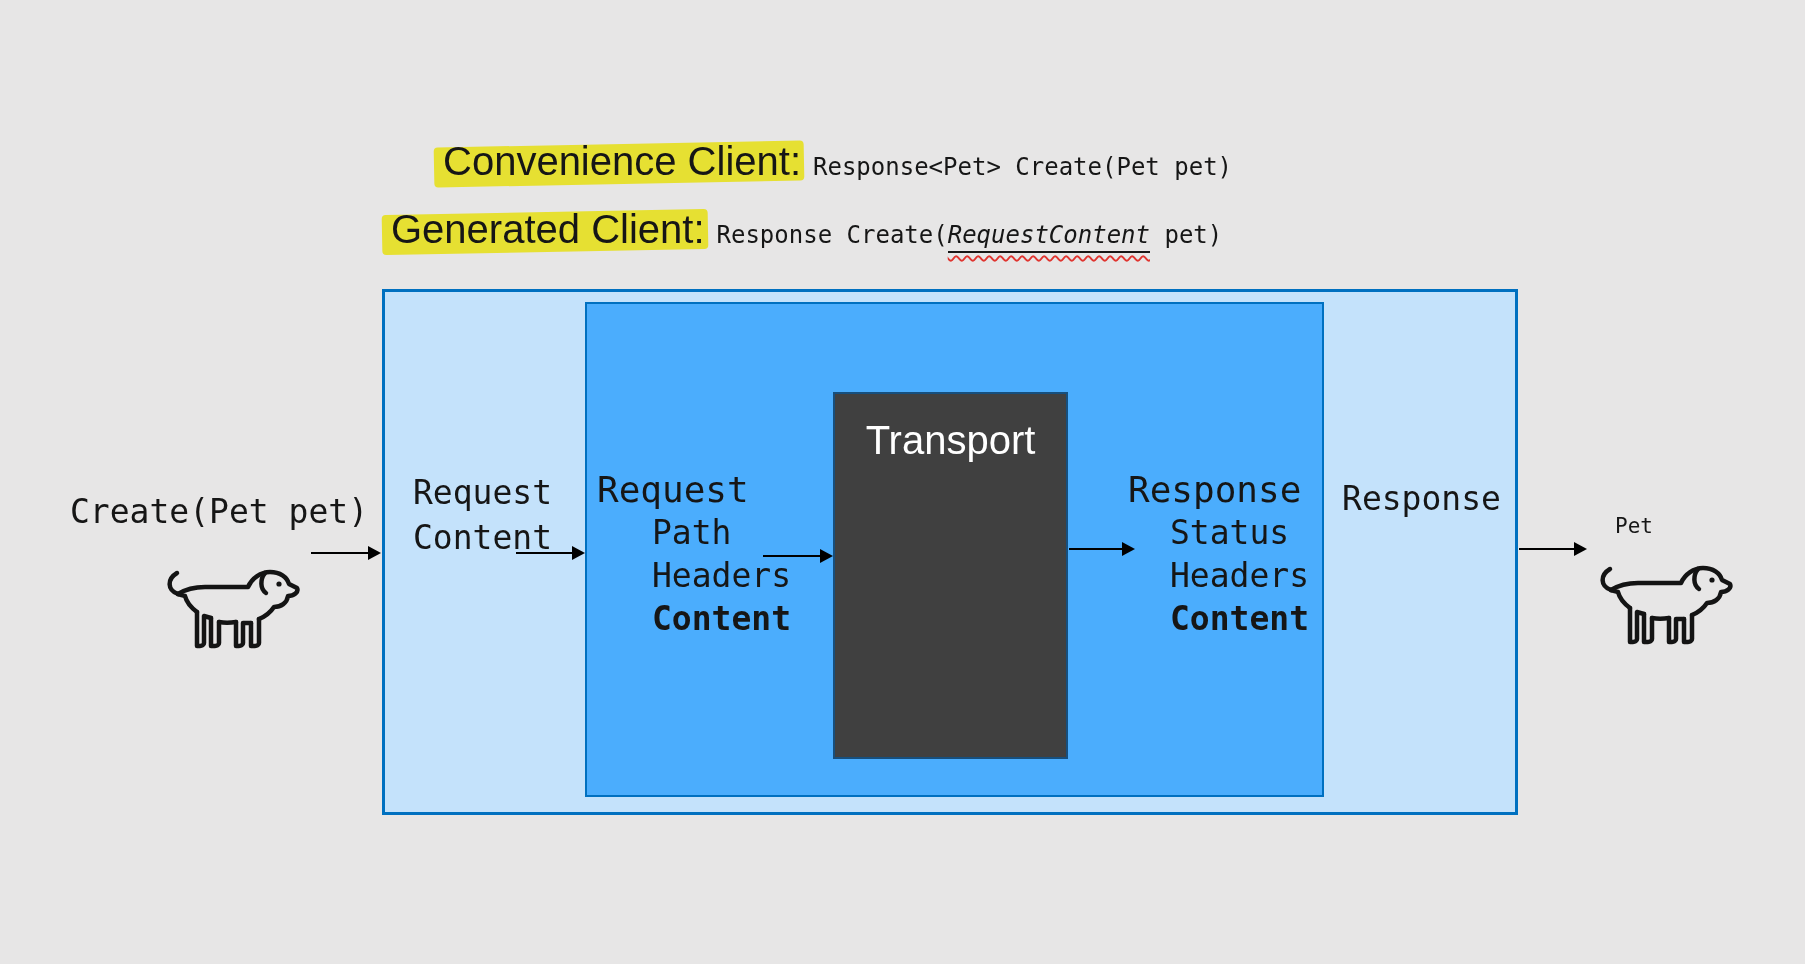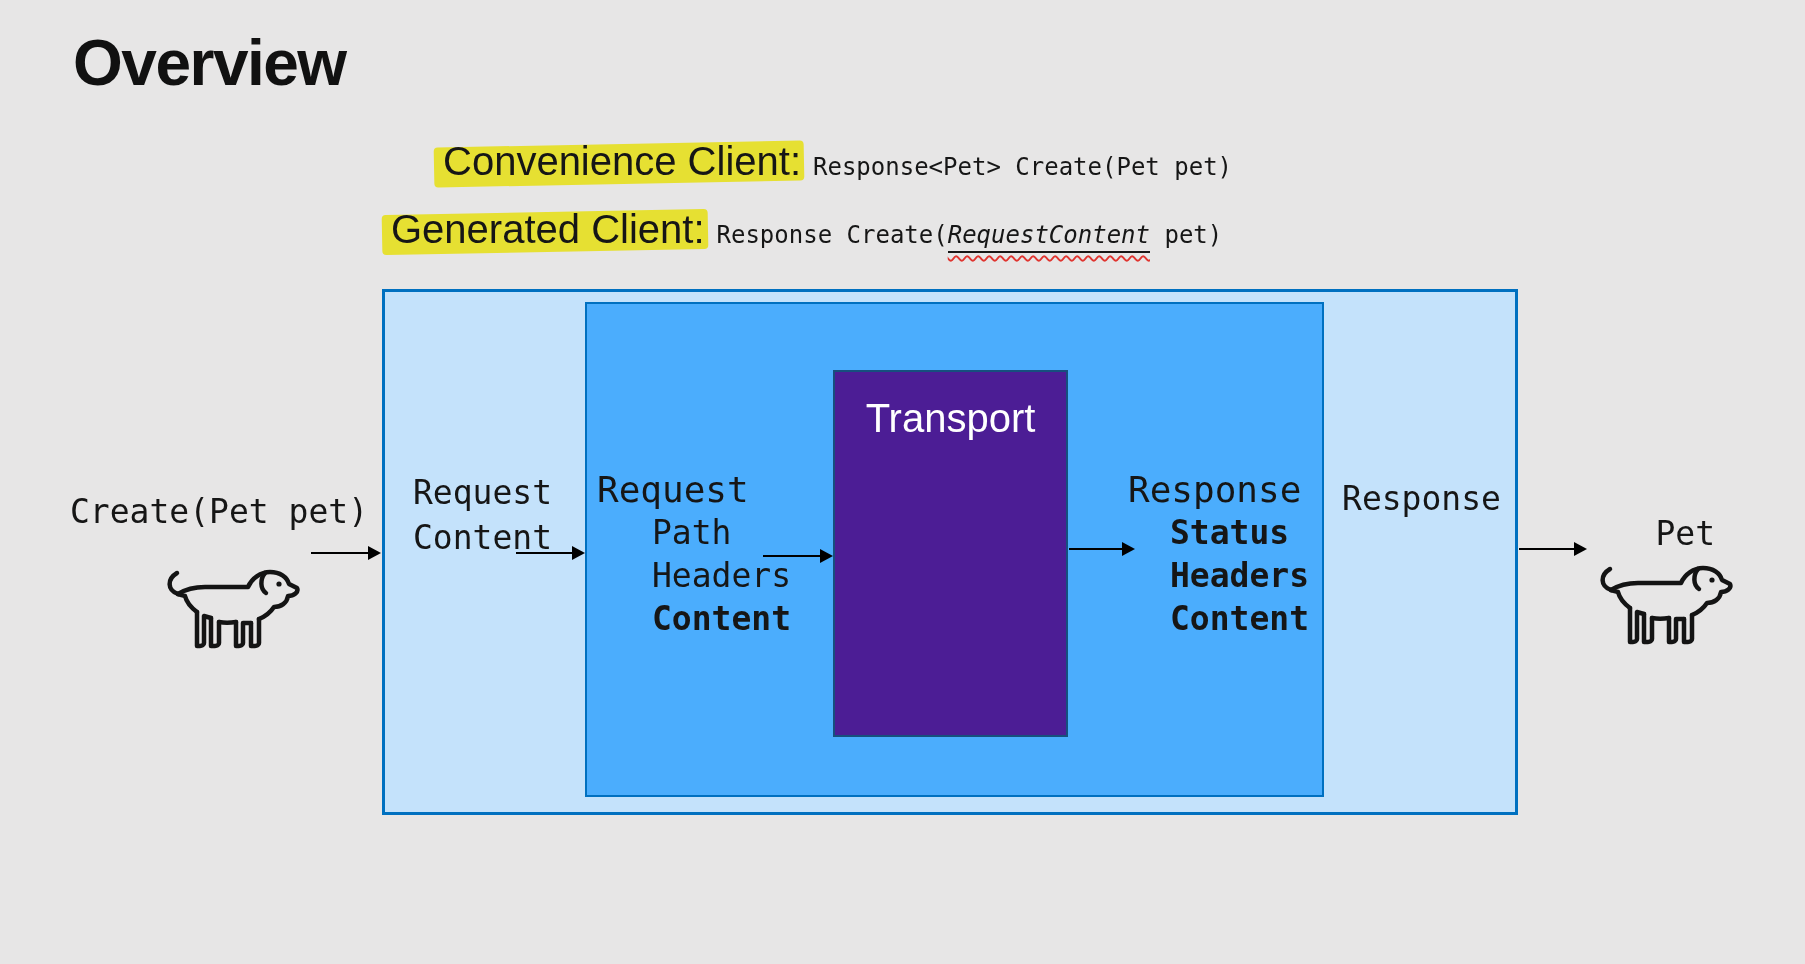--- a/index.html
+++ b/index.html
@@ -29,24 +29,24 @@
   .transport-box .t-label { display:block; margin-top:24px; font-size:40px; }
 
   .lbl { position:absolute; color:#161616; font-family:"DejaVu Sans Mono",monospace; }
   .input-call { left:70px; top:492px; width:310px; font-size:33px; text-align:left; }
   .req-content { left:400px; top:470px; width:165px; font-size:33px; line-height:45px; text-align:center; }
   .io-block { font-size:36px; line-height:43px; }
   .req-block { left:597px; top:468px; }
   .resp-block { left:1128px; top:468px; }
   .io-block .item { font-size:33px; }
   .req-block .item { margin-left:55px; }
-  .resp-block .item { margin-left:42px;font-weight:bold; }
+  .resp-block .item { margin-left:42px; }
   .io-block .item.bold { font-weight:700; }
   .resp-label { left:1334px; top:479px; width:175px; font-size:33px; text-align:center; }
-  .pet-label { left:1615px; top:514px; width:100px; font-size:33px; text-align:right; }
+  .pet-label { left:1615px; top:514px; width:100px; font-size:21px; text-align:left; }
 
   .caption { position:absolute; left:1016px; top:746px; font-size:34px; font-weight:700;
              color:#111; white-space:nowrap; }
   .hl-green { position:relative; }
   .hl-green::before { content:""; position:absolute; left:-7px; right:-14px; top:11px; bottom:1px;
              background:var(--hl,#55B42C); transform:rotate(-0.6deg); border-radius:3px; z-index:-1; }
 
   .arrow { position:absolute; height:14px; }
   .arrow::before { content:""; position:absolute; left:0; right:10px; top:6px;
                    border-top:2.6px solid #000; }
@@ -61,33 +61,32 @@
 
   .dog { position:absolute; width:150px; height:96px; }
   .dog-left { left:162px; top:560px; }
   .dog-right { left:1595px; top:556px; }
 </style>
 </head>
 <body style="background-color: rgb(231, 230, 230);">
 
 <div class="canvas">
 
-  <div class="title">Overview</div>
 
   <div class="sig-line l1">
     <span class="sig-label" style="--hl: #E6E032;">Convenience Client:</span><span class="mono sig-code">Response&lt;Pet&gt; Create(Pet pet)</span>
   </div>
 
   <div class="sig-line l2">
     <span class="sig-label" style="--hl: #E6E032;">Generated Client:</span><span class="mono sig-code">Response Create(</span><span class="mono sig-code ucode" style="margin-left: 0px; font-style: italic; --sq: #E0342F;">RequestContent</span><span class="mono sig-code" style="margin-left:0"> pet)</span>
   </div>
 
   <div class="box outer-box" style="background-color: rgb(196, 226, 251); border-color: rgb(0, 112, 192);"></div>
   <div class="box inner-box" style="background-color: rgb(75, 173, 253); border-color: rgb(0, 112, 192);"></div>
-  <div class="box transport-box" style="background-color: #4c1d95; border-color: rgb(22, 79, 126);">
+  <div class="box transport-box" style="background-color: #404040; border-color: rgb(22, 79, 126); margin-top: 22px;">
     <span class="t-label" style="color: rgb(255, 255, 255);">Transport</span>
   </div>
 
   <div class="lbl input-call">Create(Pet pet)</div>
   <svg class="dog dog-left" viewBox="0 0 150 96">
     <g fill="none" stroke="#141414" stroke-width="4.5" stroke-linecap="round" stroke-linejoin="round">
       <path d="M15 13 C5 19 5 30 16 34"></path>
       <path d="M16 34 C24 29 33 27 43 27 L86 27 C90 18 99 12 108 12 C118 12 125 17 127 24 L135 28 C137 32 132 36 126 36 C125 43 119 47 112 47 C108 53 102 57 97 59"></path>
       <path d="M103 13 C98 19 98 29 104 33"></path>
       <circle cx="117" cy="24" r="2.6" fill="#141414" stroke="none"></circle>

